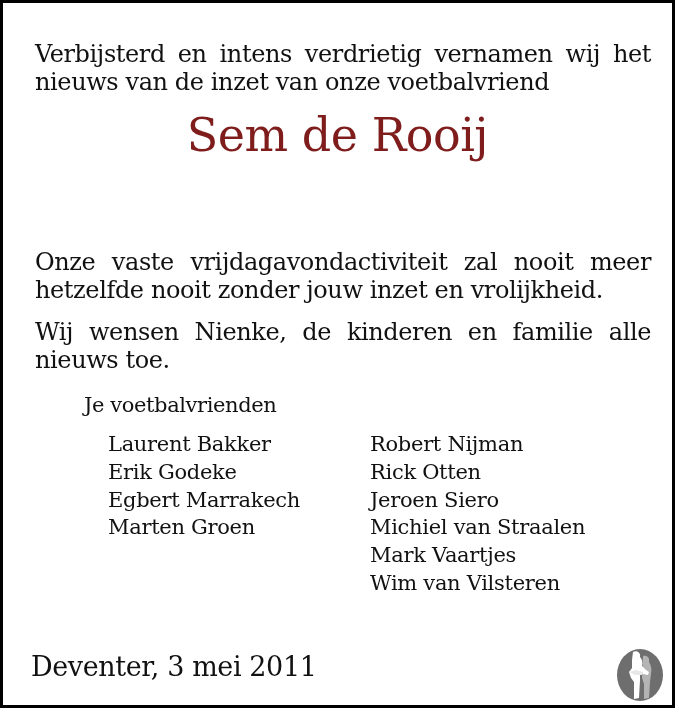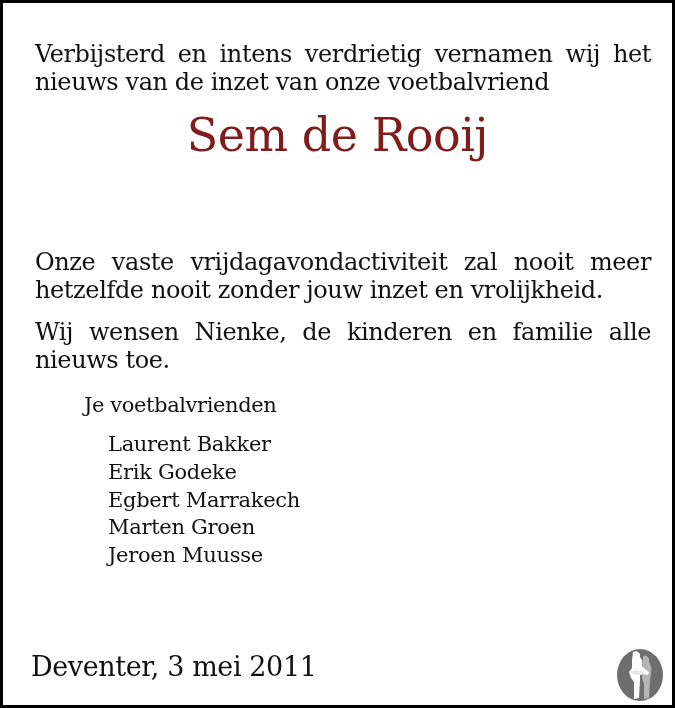--- a/index.html
+++ b/index.html
@@ -120,23 +120,30 @@
     <span class="line last">nieuws toe.</span>
   </p>
 
   <p class="signoff">Je voetbalvrienden</p>
 
   <ul class="names-col left">
     <li>Laurent Bakker</li>
     <li>Erik Godeke</li>
     <li>Egbert Marrakech</li>
     <li>Marten Groen</li>
-    <li>Jeroen Muusse</li>
   </ul>
 
+  <ul class="names-col right">
+    <li>Robert Nijman</li>
+    <li>Rick Otten</li>
+    <li>Jeroen Siero</li>
+    <li>Michiel van Straalen</li>
+    <li>Mark Vaartjes</li>
+    <li>Wim van Vilsteren</li>
+  </ul>
 
   <p class="place-date">Deventer, 3 mei 2011</p>
 
   <div class="logo">
     <svg width="48" height="54" viewBox="0 0 48 54" xmlns="http://www.w3.org/2000/svg">
       <ellipse cx="24" cy="27" rx="23" ry="26" fill="#6e6e6e"></ellipse>
 
       <path d="M27 8 C31 7 34 10 33 14 C35 17 36 21 35 26 L34 34 L33 50 L28 51 L28 36 L26 30 Z" fill="#b4b4b4"></path>
 
       <path d="M17 4 C21 2 25 5 24 9 C26 11 27 14 26 18 L30 22 L33 24 L32 27 L27 26 L24 24 L24 32 L23 50 L18 51 L18 34 L15 30 L13 24 L16 20 L16 12 Z" fill="#ffffff"></path>

